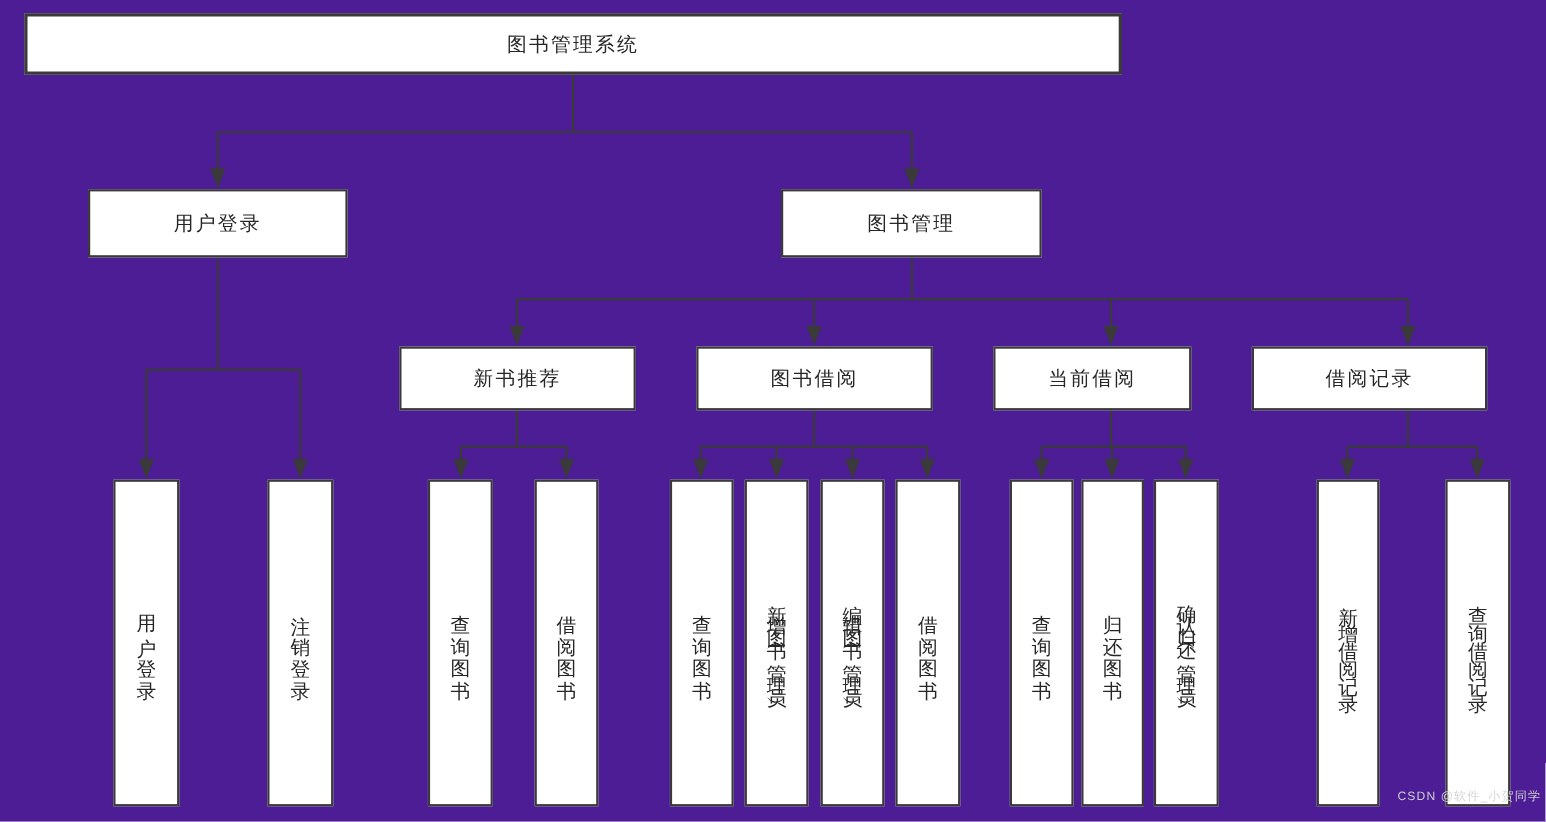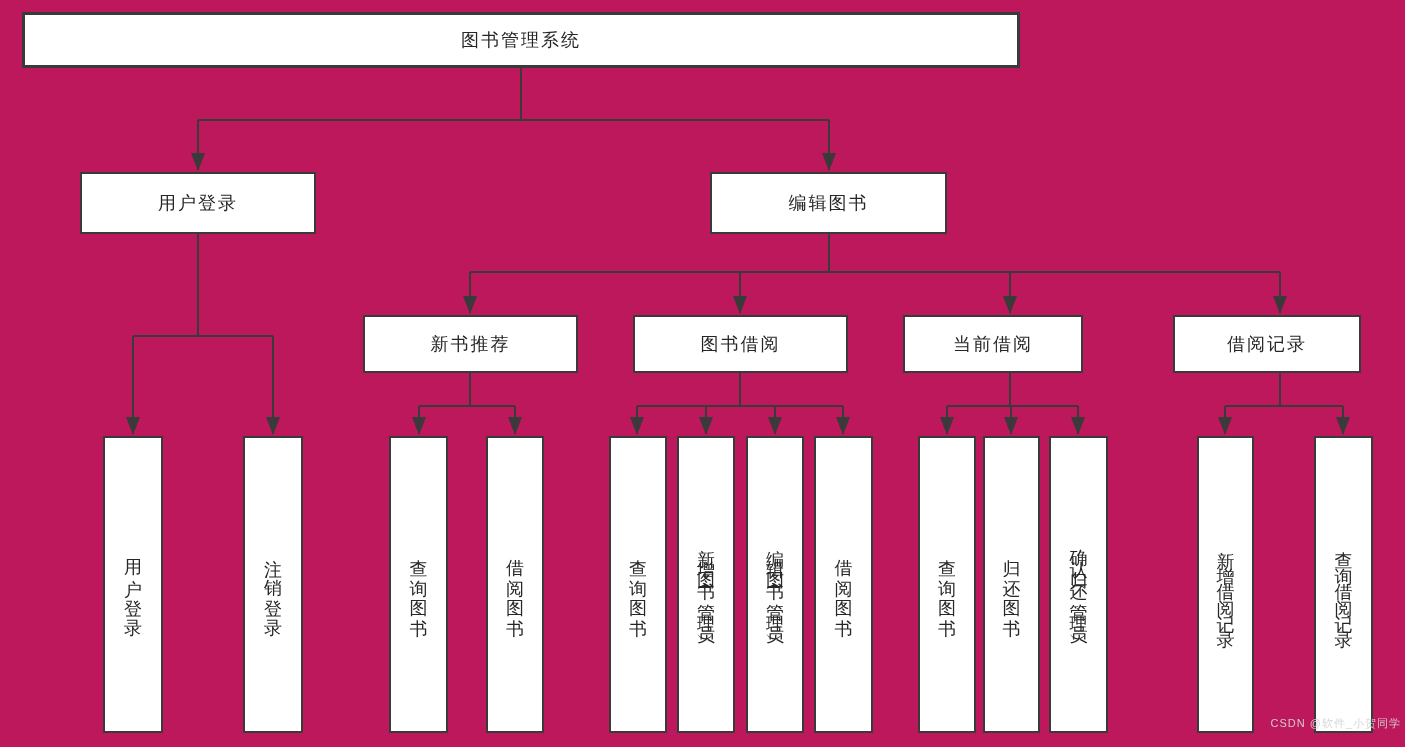--- a/index.html
+++ b/index.html
@@ -5,21 +5,21 @@
   html, body {
     margin: 0;
     padding: 0;
     background: #ffffff;
     font-family: "Liberation Sans", "DejaVu Sans", sans-serif;
   }
   #stage {
     position: relative;
     width: 1405px;
     height: 747px;
-    background: #be185d;
+    background: #4c1d95;
     overflow: hidden;
   }
   #connectors {
     position: absolute;
     left: 0;
     top: 0;
     pointer-events: none;
   }
   .box {
     position: absolute;
@@ -108,33 +108,33 @@
   </svg>
 
   <div class="box hbox root-box" style="left:22px; top:12px; width:998px; height:56px">
     <span>图书管理系统</span>
   </div>
 
   <div class="box hbox" style="left:80px; top:172px; width:236px; height:62px">
     <span>用户登录</span>
   </div>
   <div class="box hbox" style="left:710px; top:172px; width:237px; height:62px">
-    <span>编辑图书</span>
+    <span>图书管理</span>
   </div>
 
   <div class="box hbox" style="left:633px; top:315px; width:215px; height:58px">
     <span>图书借阅</span>
   </div>
   <div class="box hbox" style="left:363px; top:315px; width:215px; height:58px">
     <span>新书推荐</span>
   </div>
   <div class="box hbox" style="left:903px; top:315px; width:180px; height:58px">
     <span>当前借阅</span>
   </div>
-  <div class="box hbox" style="left:1173px; top:315px; width:188px; height:58px">
+  <div class="box hbox" style="left:1138px; top:315px; width:214px; height:58px">
     <span>借阅记录</span>
   </div>
 
   <div class="box vbox ls-4" style="left:103px; top:436px; width:60px; height:297px">
     <span>用户登录</span>
   </div>
   <div class="box vbox ls-4" style="left:243px; top:436px; width:60px; height:297px">
     <span>注销登录</span>
   </div>
 

